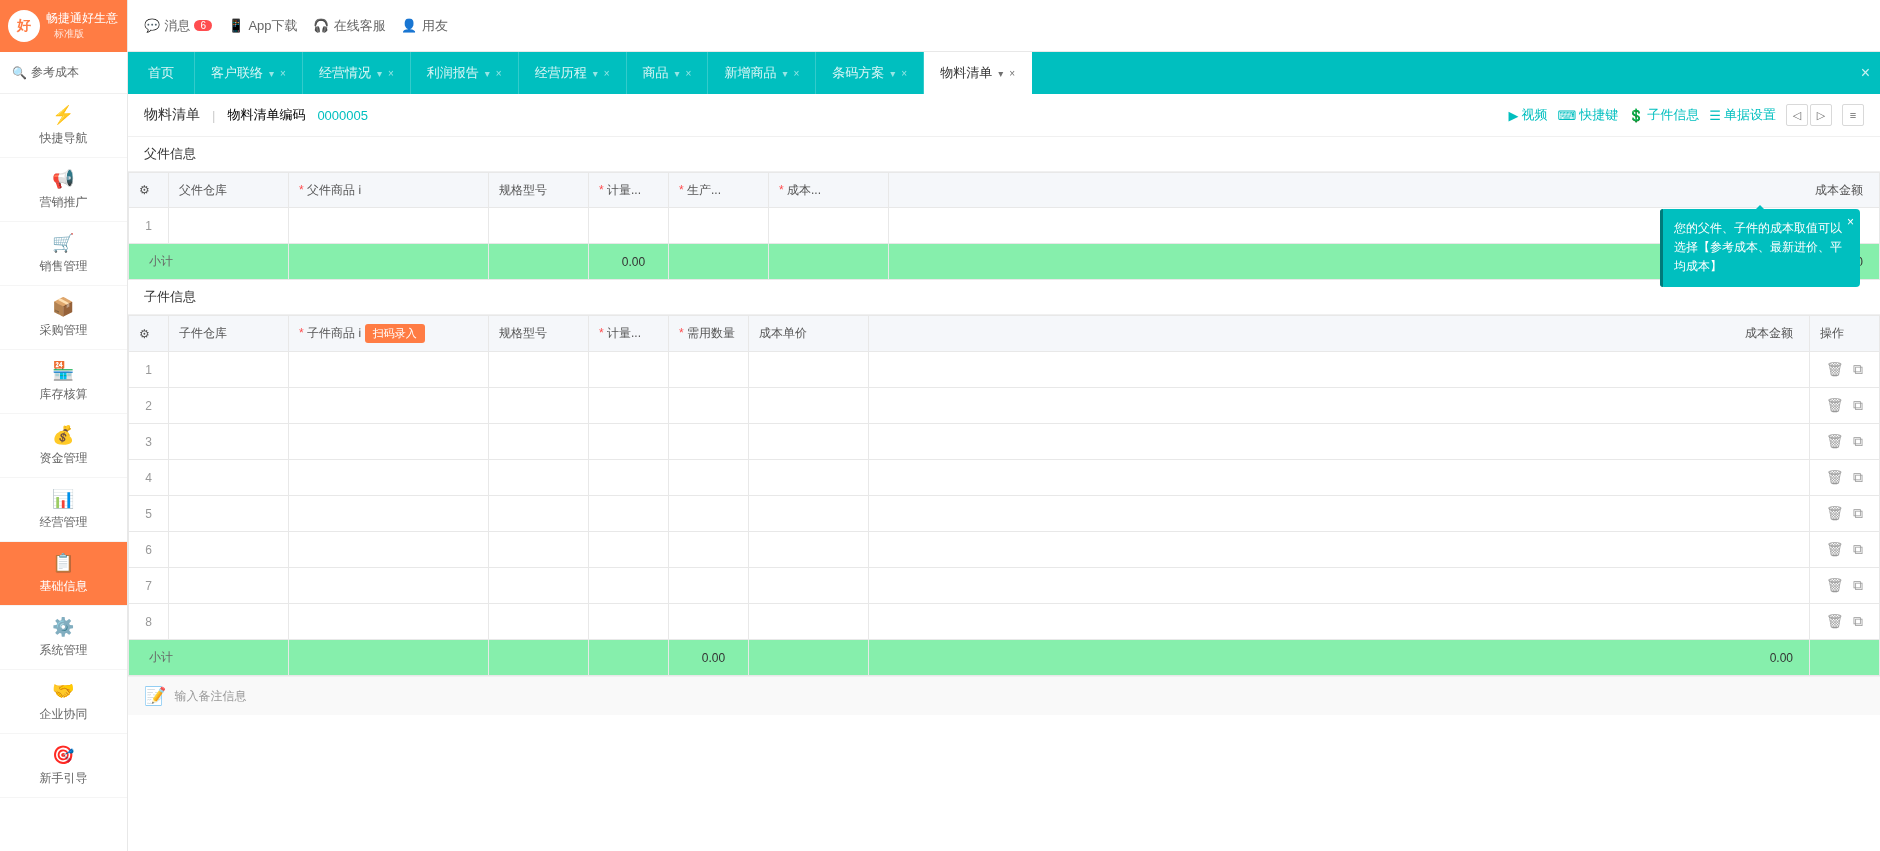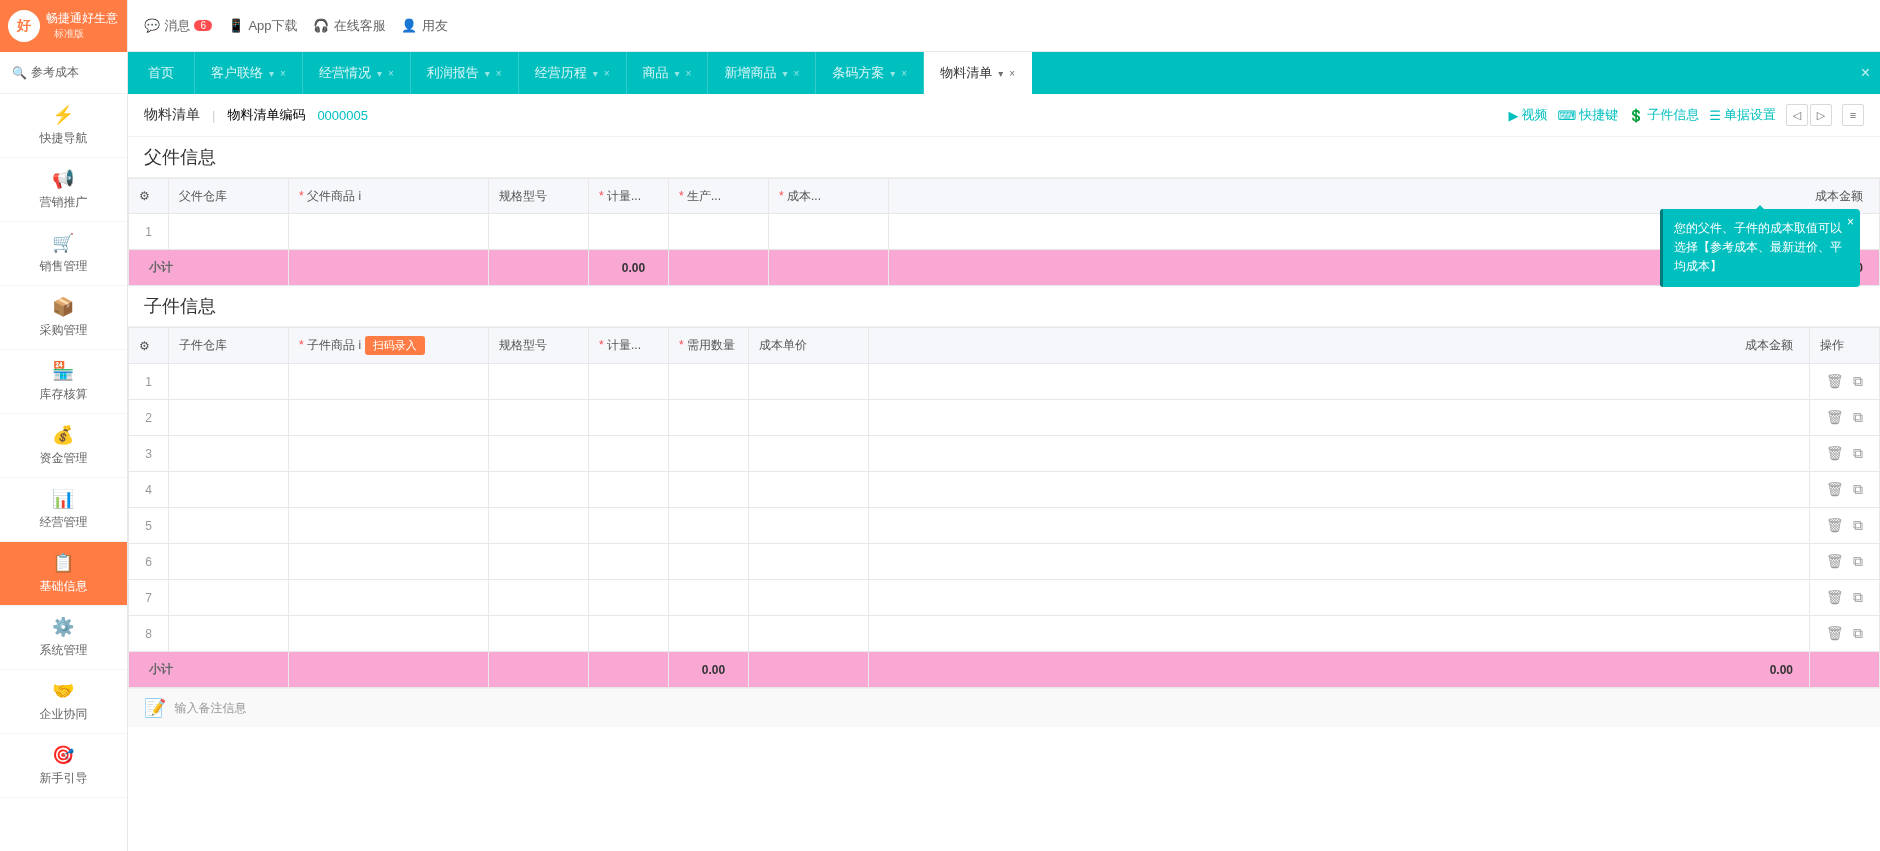--- a/index.html
+++ b/index.html
@@ -45,29 +45,29 @@
 
     
     .sub-header { display: flex; align-items: center; padding: 10px 16px; border-bottom: 1px solid #f0f0f0; background: #fff; gap: 8px; }
     .sub-header-title { font-size: 14px; color: #333; font-weight: 500; }
     .sub-header-actions { margin-left: auto; display: flex; align-items: center; gap: 10px; color: #00bfbf; font-size: 13px; }
     .sub-header-action { display: flex; align-items: center; gap: 3px; cursor: pointer; }
     .breadcrumb-sep { color: #ccc; margin: 0 4px; }
 
     
     .section { margin: 0; }
-    .section-title { padding: 8px 16px; font-size: 18px; color: #333; font-weight: 500; background: #fff; border-bottom: 1px solid #f0f0f0; }
+    .section-title { padding: 8px 16px; font-size: 13px; color: #333; font-weight: 500; background: #fff; border-bottom: 1px solid #f0f0f0; }
 
     
     .data-table { width: 100%; border-collapse: collapse; font-size: 12px; }
     .data-table th { background: #f5f7fa; border: 1px solid #e8e8e8; padding: 8px 10px; text-align: left; color: #555; font-weight: 500; white-space: nowrap; position: relative; }
     .data-table th .required { color: #ff4d4f; }
     .data-table td { border: 1px solid #e8e8e8; padding: 0; height: 36px; }
     .data-table td.row-num { text-align: center; color: #999; padding: 0 8px; width: 40px; }
-    .data-table .subtotal-row td { background: #f9a8d4; font-weight: 700; padding-left: 20px; }
+    .data-table .subtotal-row td { background: #86efac; font-weight: 400; padding-left: 20px; }
     .data-table .subtotal-label { padding: 6px 10px; color: #666; }
     .data-table .subtotal-val { padding: 6px 10px; color: #333; }
     .col-settings { width: 40px; text-align: center; }
     .col-warehouse { width: 120px; }
     .col-product { width: 200px; }
     .col-spec { width: 100px; }
     .col-unit { width: 80px; }
     .col-produce { width: 100px; }
     .col-cost { width: 120px; }
     .col-action { width: 70px; text-align: center; }

